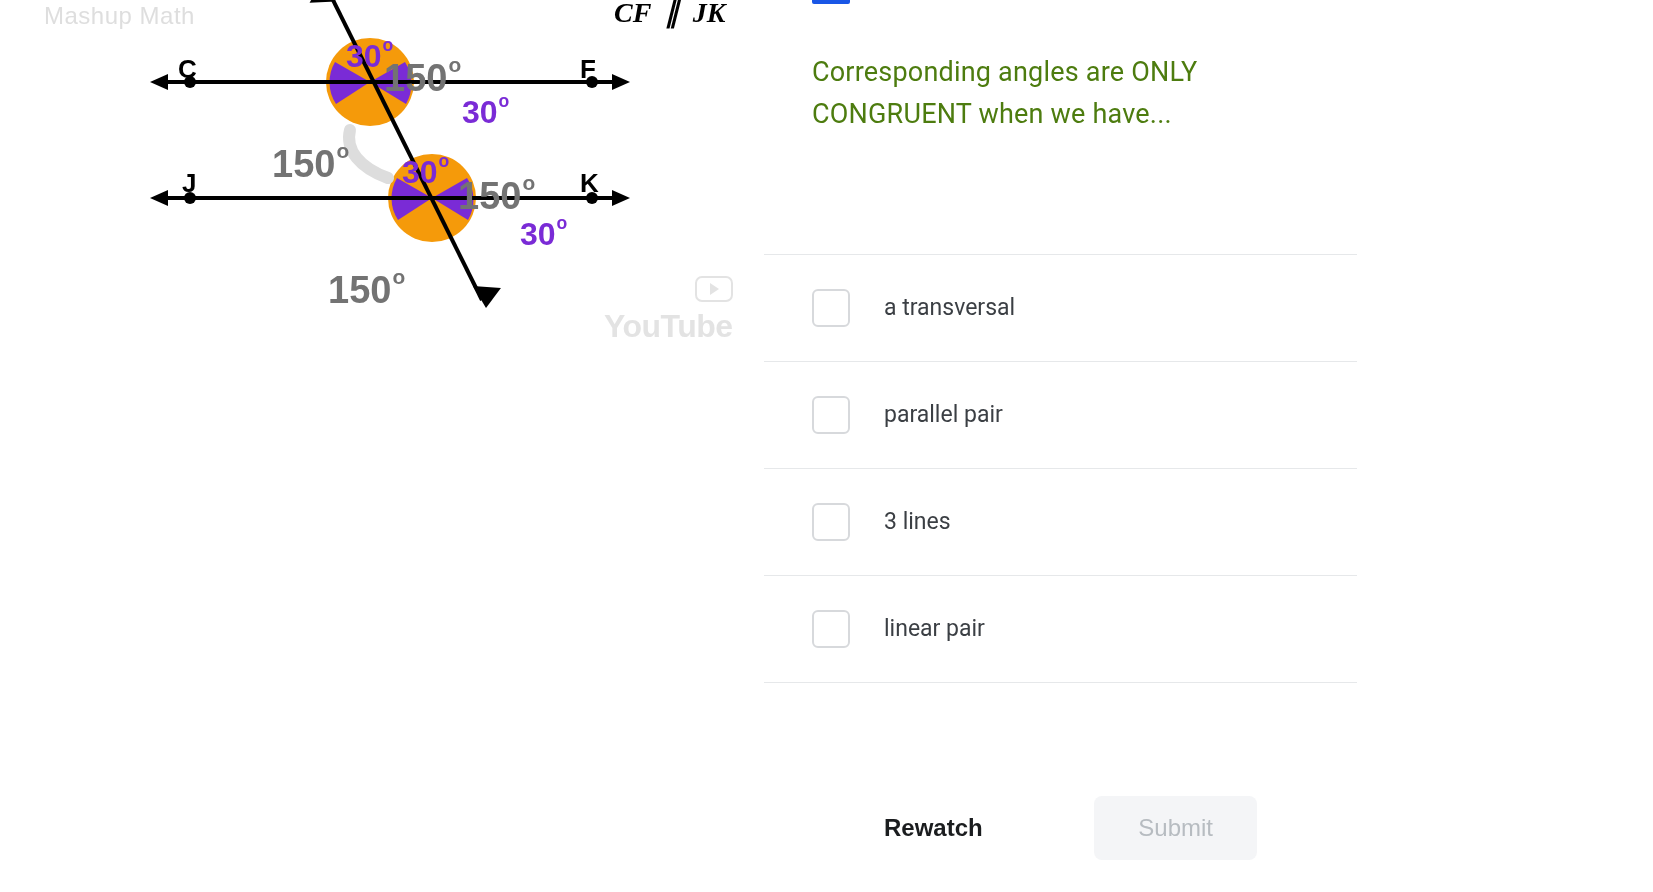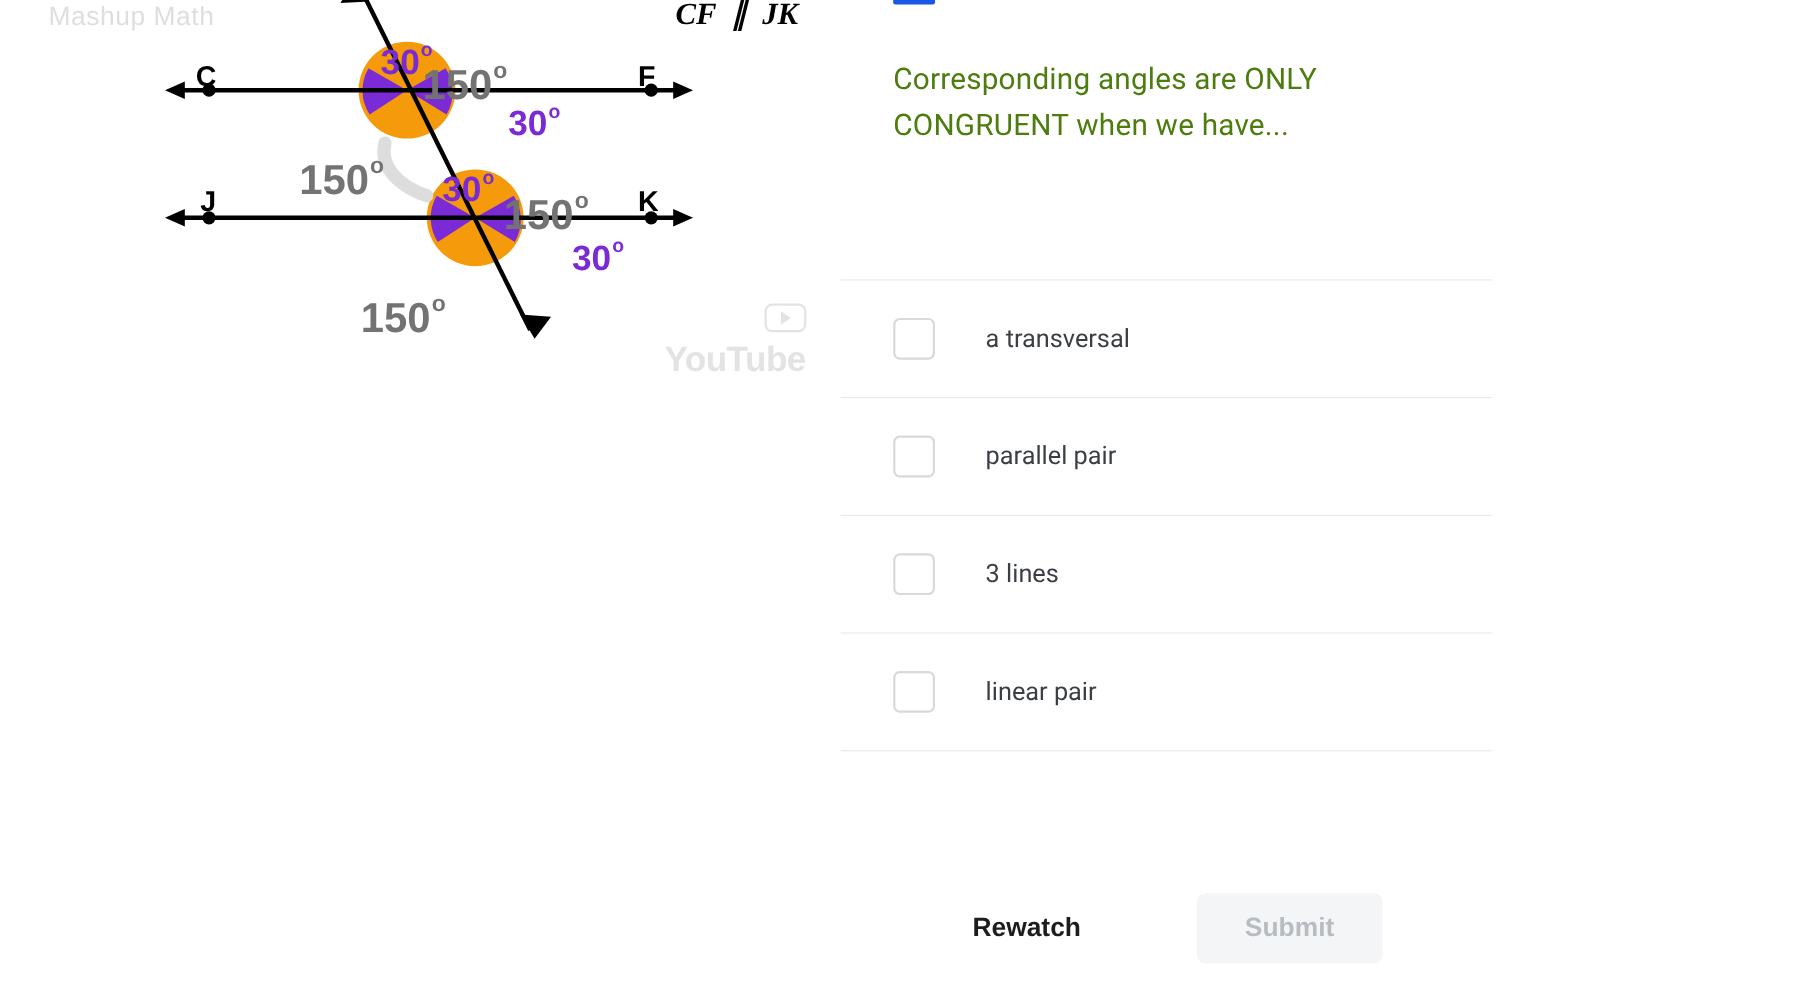--- a/index.html
+++ b/index.html
@@ -128,52 +128,52 @@
     font-weight: 400;
     padding: 52px 30px 0 48px;
     letter-spacing: .2px;
   }
   .options {
     margin-top: 118px;
   }
   .option {
     display: flex;
     align-items: center;
-    gap: 46px;
+    gap: 34px;
     padding: 34px 30px 34px 48px;
     border-top: 1px solid #e6e8ea;
     cursor: pointer;
     font-size: 23px;
     color: #3b3f44;
   }
   .option:last-child { border-bottom: 1px solid #e6e8ea; }
   .chk {
     width: 38px; height: 38px;
     border: 2px solid #d7d9dc;
     border-radius: 6px;
     background: #fff;
     flex: 0 0 auto;
   }
   .footer {
     display: flex;
     align-items: center;
     justify-content: space-between;
-    padding: 40px 100px 16px 120px;
+    padding: 40px 100px 32px 120px;
   }
   .rewatch {
     font-size: 24px;
     font-weight: 700;
     color: #1b1d1f;
     background: transparent;
     border: none;
     cursor: pointer;
   }
   .submit {
     font-size: 24px;
-    font-weight: 700;
+    font-weight: 400;
     color: #b7bcc1;
     background: #f4f5f7;
     border: none;
     border-radius: 8px;
     padding: 18px 44px;
     cursor: not-allowed;
   }
 </style>
 </head>
 <body>

